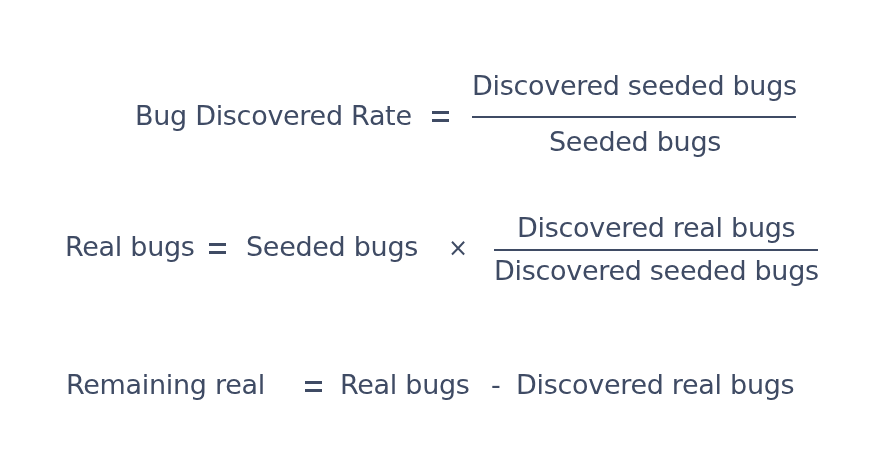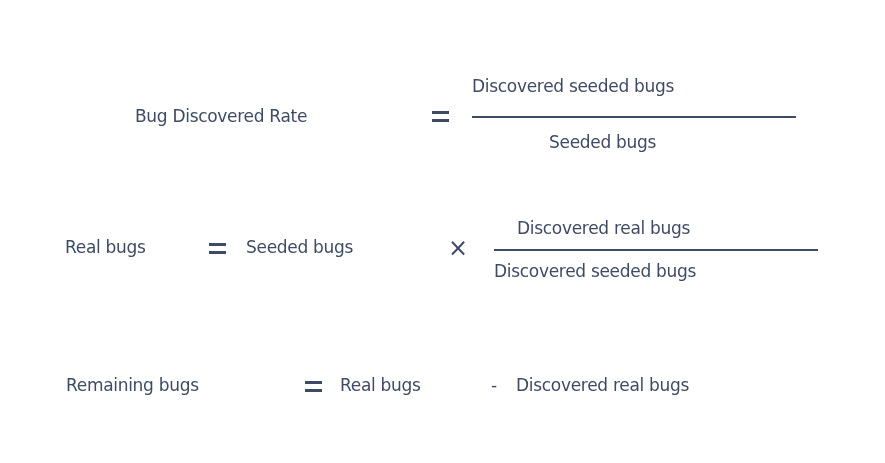--- a/index.html
+++ b/index.html
@@ -11,21 +11,21 @@
     width: 885px;
     height: 463px;
     position: relative;
     overflow: hidden;
     font-family: "DejaVu Sans", "Liberation Sans", sans-serif;
     color: #3f4b64;
   }
   .t {
     position: absolute;
     white-space: nowrap;
-    font-size: 17px;
+    font-size: 27px;
     line-height: 30px;
     letter-spacing: -0.3px;
   }
   .eq {
     position: absolute;
     width: 17px;
     height: 11px;
   }
   .eq::before, .eq::after {
     content: "";
@@ -58,18 +58,18 @@
   <span class="t" style="left:65px; top:232px;">Real bugs</span>
   <span class="eq" style="left:209px; top:243px;"></span>
   <span class="t" style="left:246px; top:232px;">Seeded bugs</span>
   <span class="t" style="left:448px; top:233px; font-size:24px;">×</span>
   <span class="t" style="left:517px; top:213px;">Discovered real bugs</span>
   <span class="bar" style="left:494px; top:249px; width:324px;"></span>
   <span class="t" style="left:494px; top:256px;">Discovered seeded bugs</span>
 </div>
 
 <div>
-  <span class="t" style="left:66px; top:370px;">Remaining bugs</span>
+  <span class="t" style="left:66px; top:370px;">Remaining real</span>
   <span class="eq" style="left:305px; top:381px;"></span>
   <span class="t" style="left:340px; top:370px;">Real bugs</span>
   <span class="t" style="left:491px; top:370px;">-</span>
   <span class="t" style="left:516px; top:370px;">Discovered real bugs</span>
 </div>
 
 </body></html>

